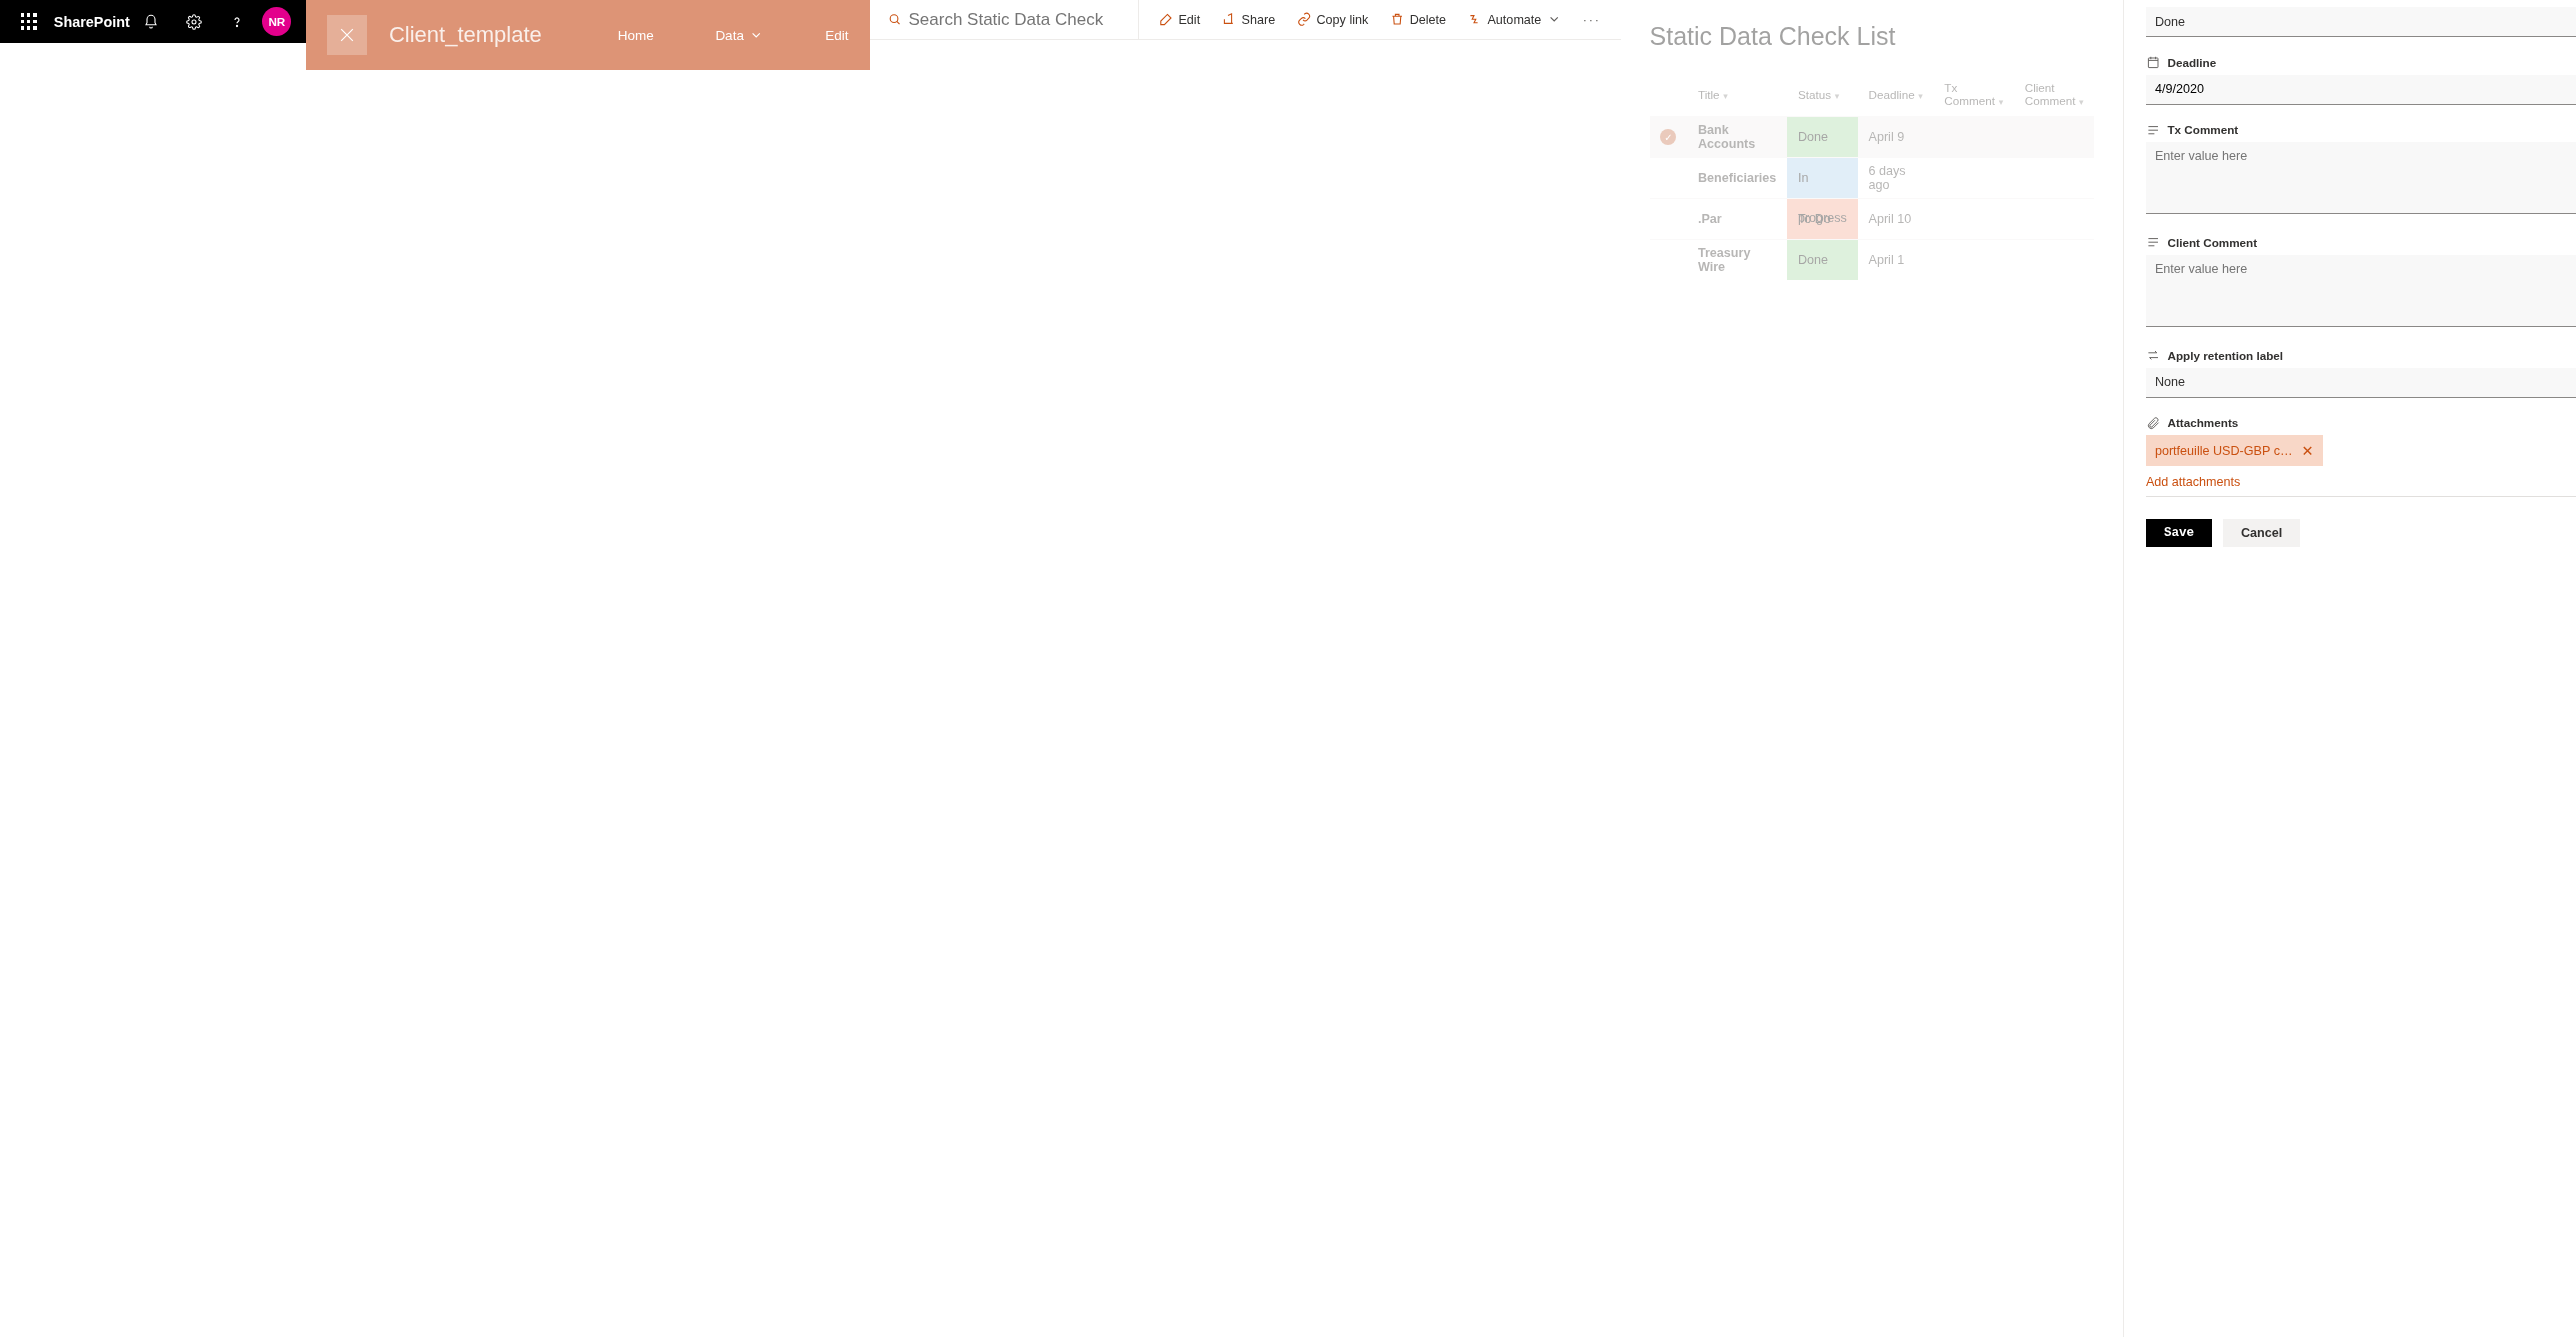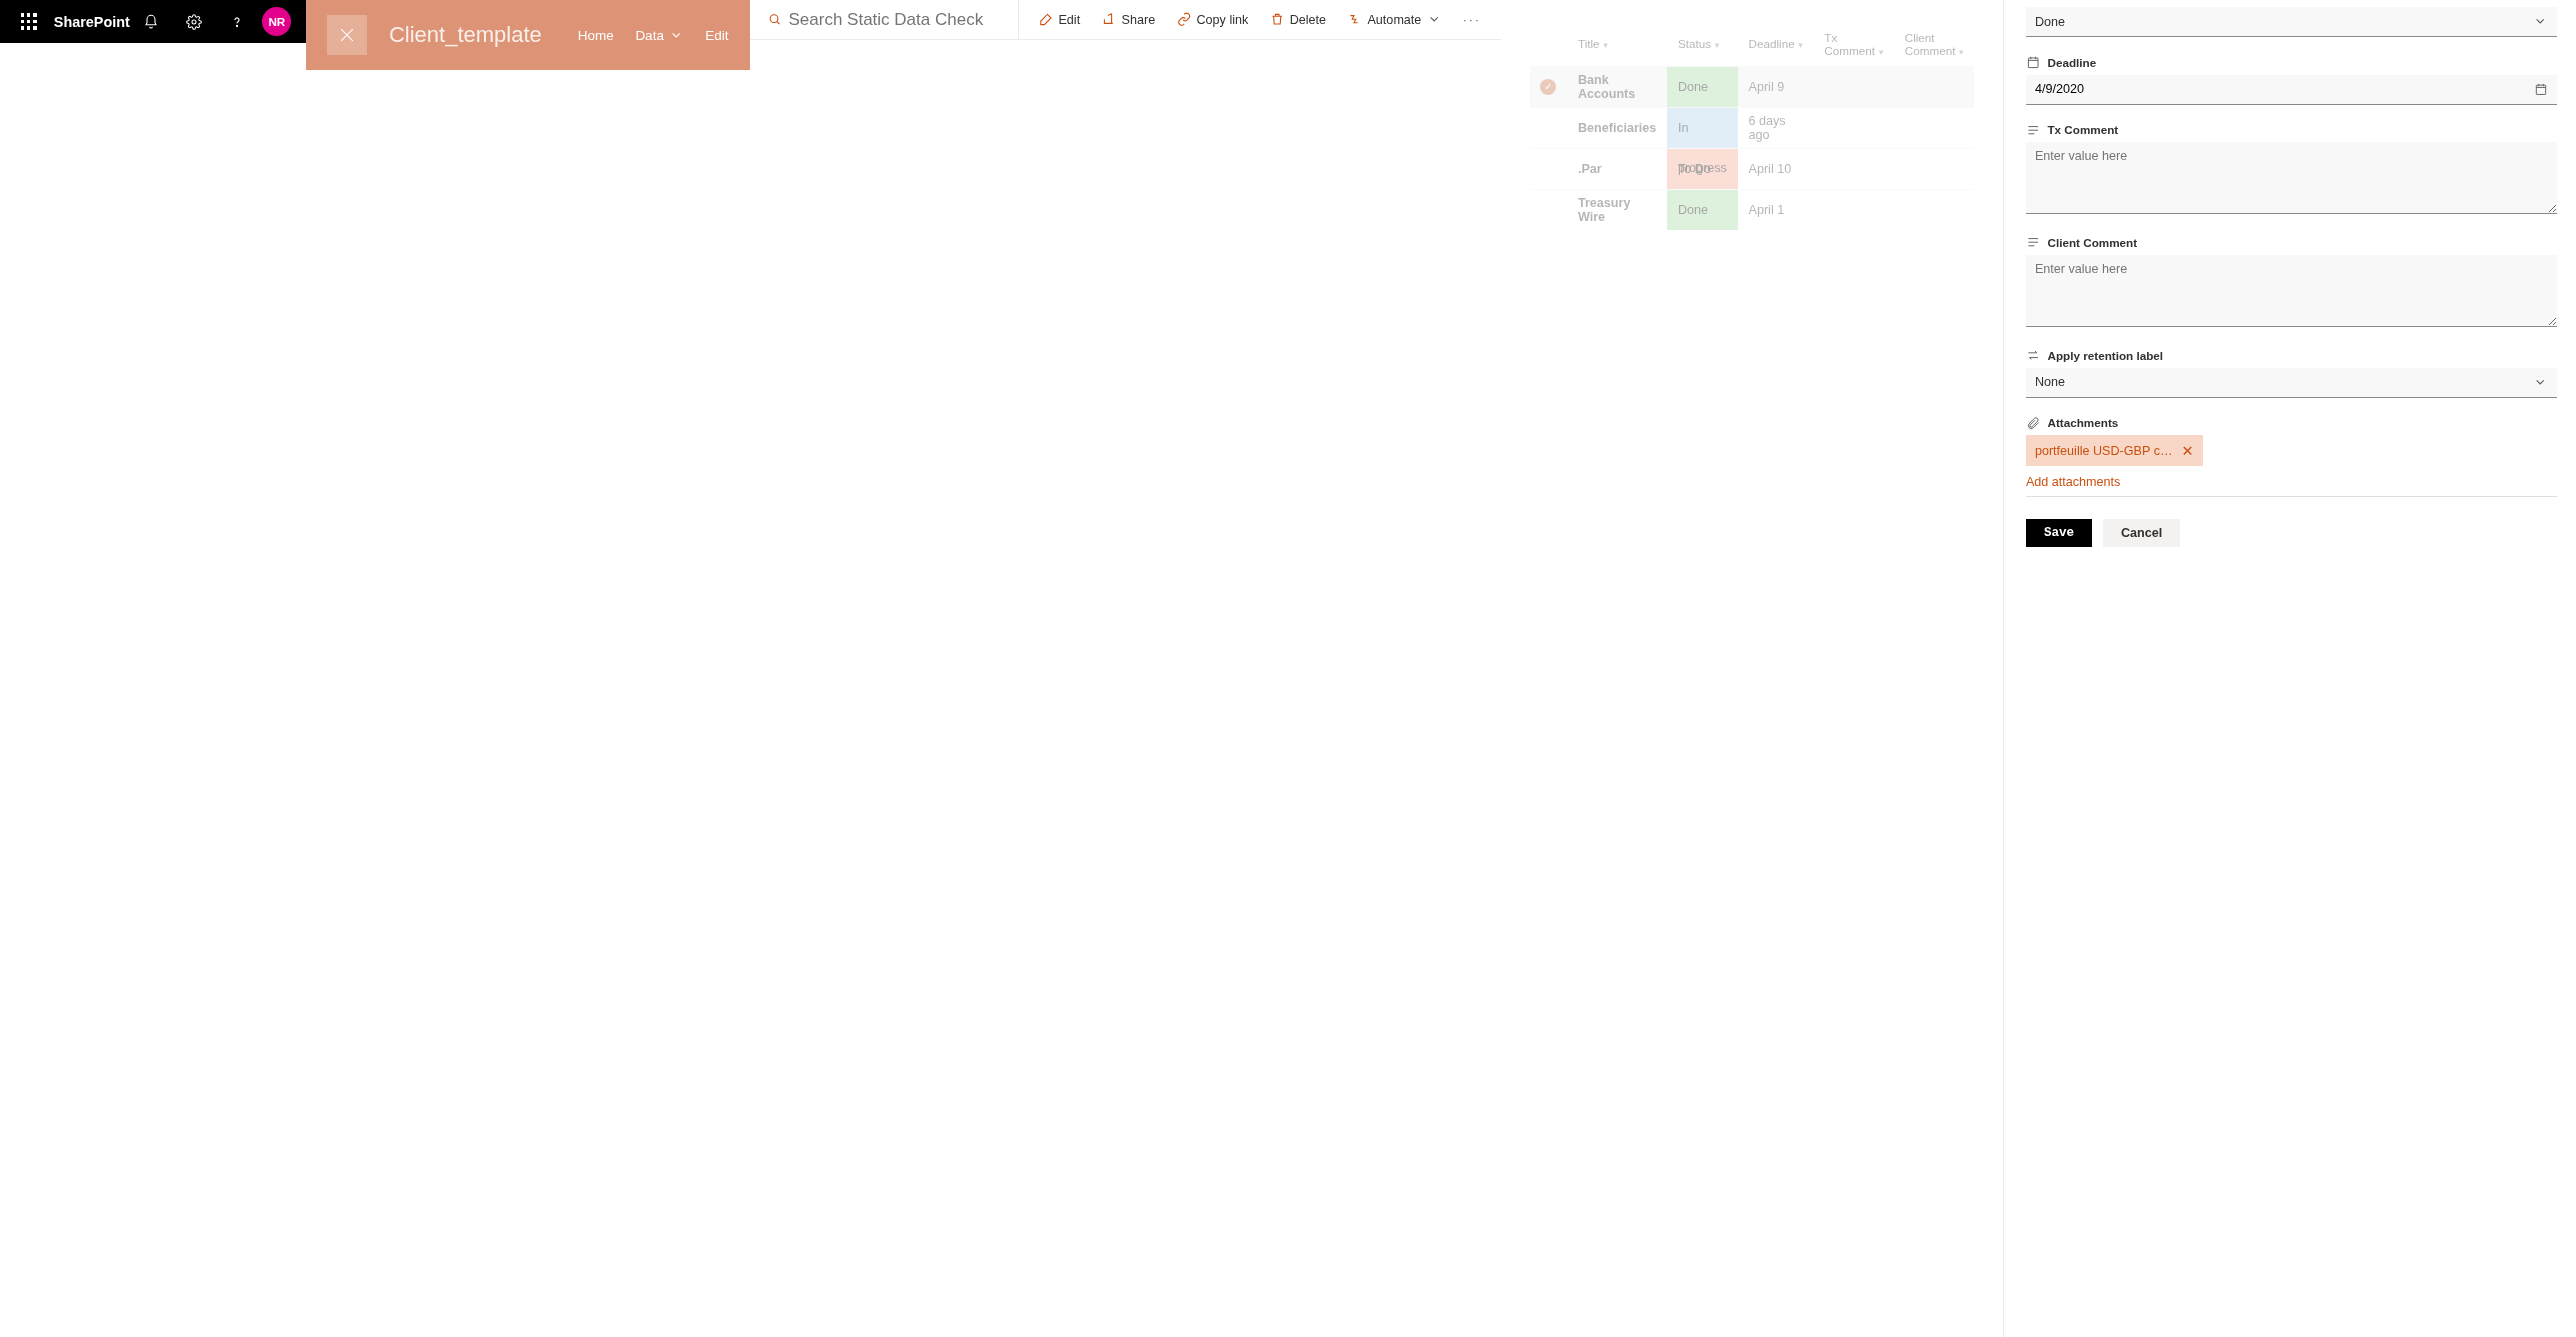--- a/index.html
+++ b/index.html
@@ -84,21 +84,21 @@
   .site-title {
     font-size: 22px;
     font-weight: 300;
     color: rgba(255,255,255,0.85);
     margin-right: 14.4px;
   }
   .nav-link {
     color: #fff;
     font-size: 13.5px;
     cursor: pointer;
-    display: flex; align-items: center; gap: 5.4px;
+    display: flex; align-items: center; gap: 5.4px; margin-left: 40px;
   }
 
   
   .command-bar {
     height: 40px;
     border-bottom: 0.9px solid #edebe9;
     display: flex;
     align-items: center;
     padding: 0 10.8px;
     gap: 3.6px;
@@ -382,20 +382,21 @@
       <span>Automate</span>
       <svg class="ico16" viewBox="0 0 24 24" fill="none" stroke="#605e5c" stroke-width="2">
           <path d="M6 9l6 6 6-6"></path>
         </svg>
     </div>
     <div class="cmd more-dots">···</div>
   </div>
 
   <div class="main">
     <div class="list-area">
+      <div class="page-title">Static Data Check List</div>
 
       <table class="list">
         <thead>
           <tr>
             <th class="sel-col"></th>
             <th><span>Title</span><span class="chev">▾</span></th>
             <th><span>Status</span><span class="chev">▾</span></th>
             <th><span>Deadline</span><span class="chev">▾</span></th>
             <th><span>Tx Comment</span><span class="chev">▾</span></th>
             <th><span>Client Comment</span><span class="chev">▾</span></th>

